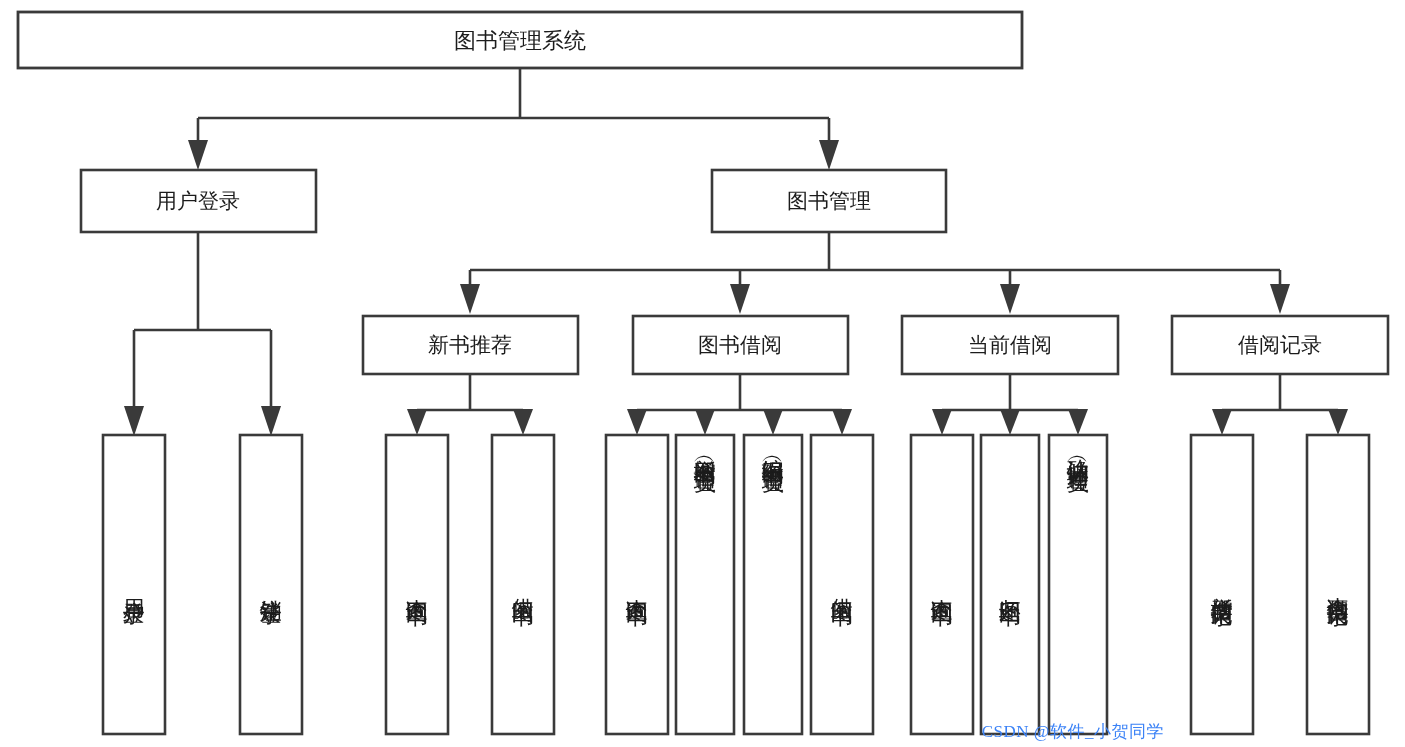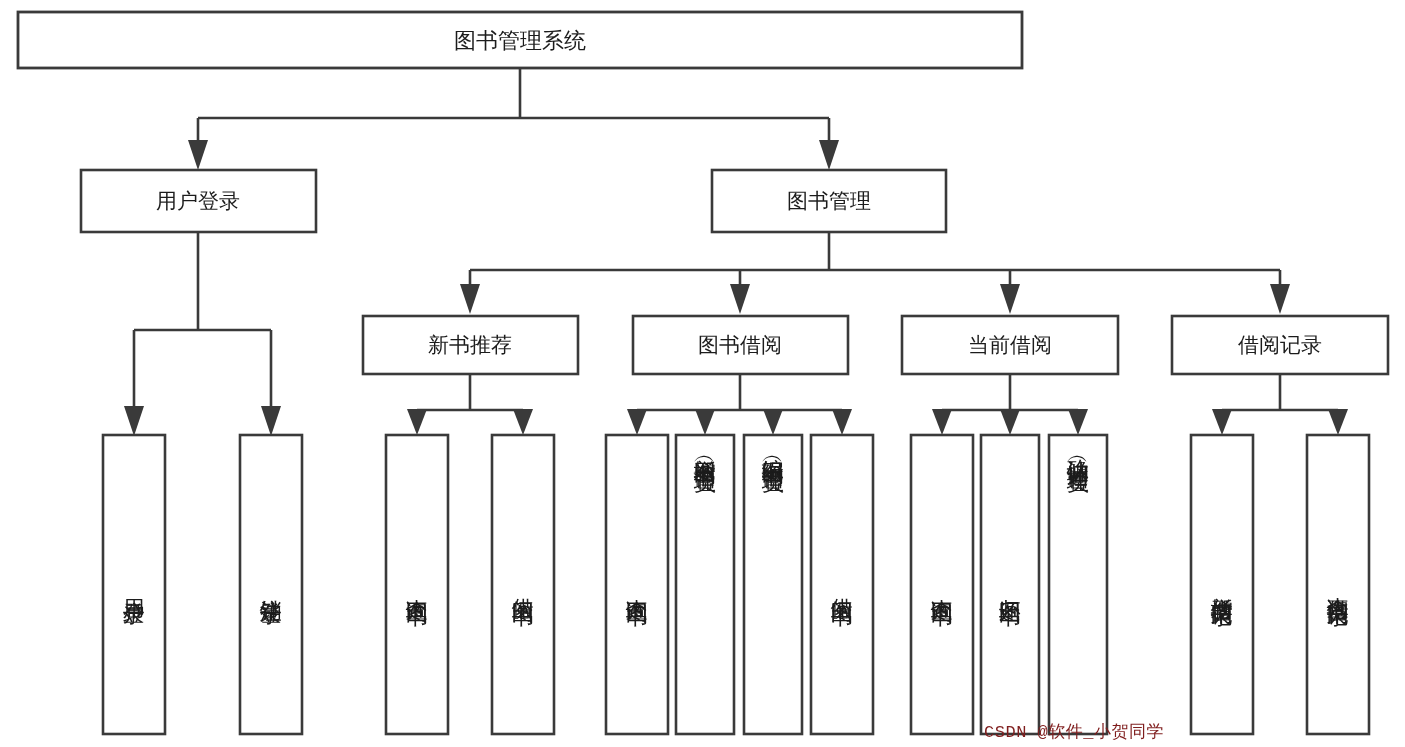--- a/index.html
+++ b/index.html
@@ -67,23 +67,23 @@
     display: flex;
     align-items: center;
     justify-content: center;
     white-space: nowrap;
     user-select: none;
   }
   .watermark {
     position: absolute;
     right: 8px;
     bottom: 4px;
-    font-family: Liberation Mono, monospace;
+    font-family: Liberation Serif, serif;
     font-size: 17px;
-    color: #7f1d1d;
+    color: #3b82f6;
     letter-spacing: 0.5px;
     white-space: nowrap;
   }
 </style>
 </head>
 <body>
 
 <div id="diagram-root">
 
   <svg class="flow" viewBox="0 0 1405 747">

